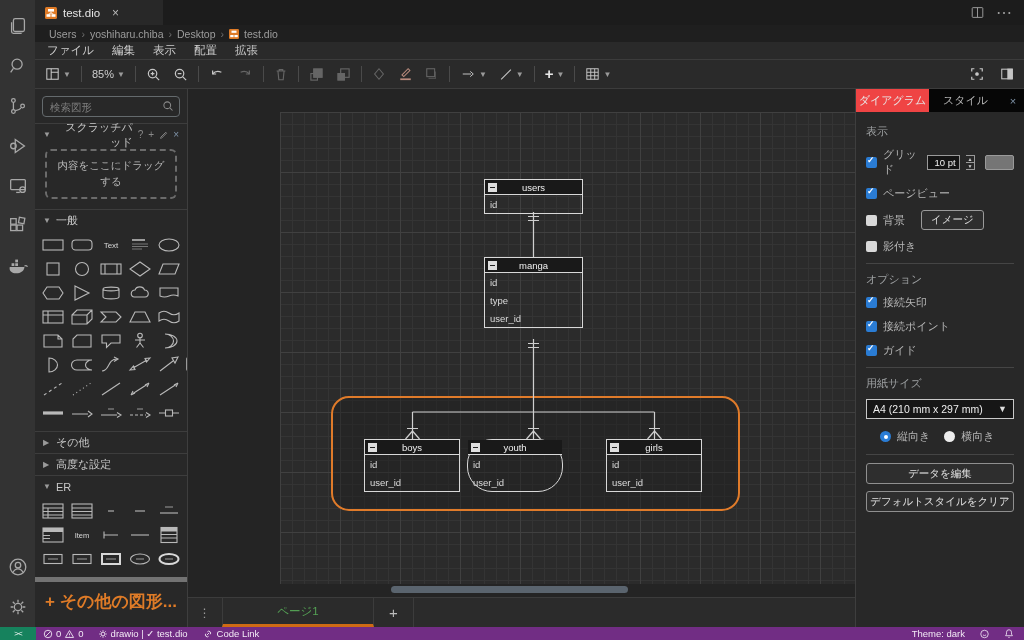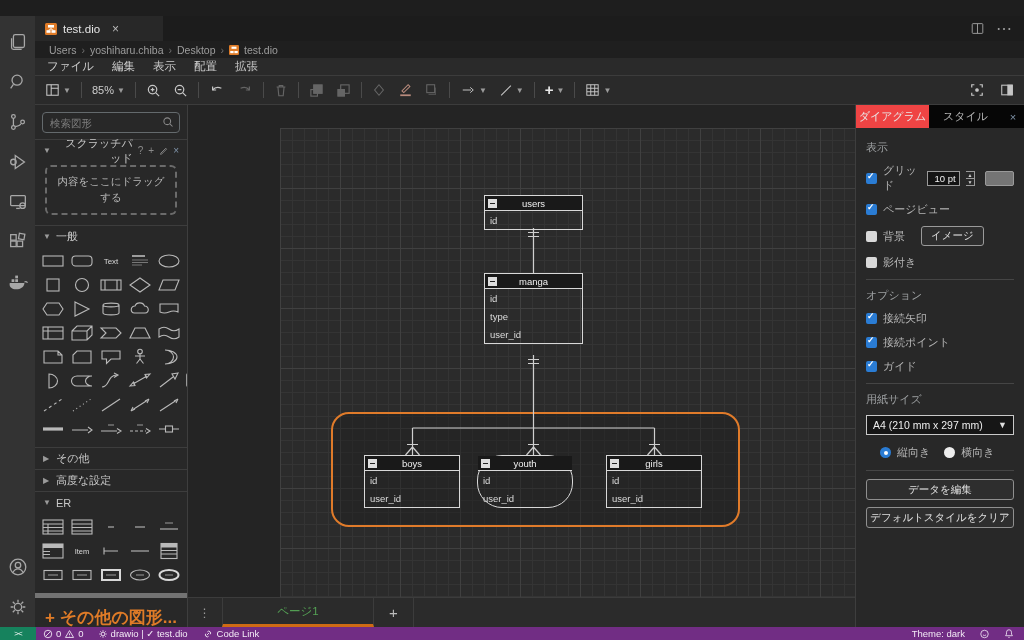--- a/index.html
+++ b/index.html
@@ -1,19 +1,19 @@
 <!DOCTYPE html>
 <html><head>
 <meta charset="utf-8">
 <style>
   * { margin:0; padding:0; box-sizing:border-box; }
   html,body { width:1024px; height:640px; overflow:hidden; background:#1e1e1e;
     font-family:"Liberation Sans", sans-serif; }
   #app { display:flex; flex-direction:column; width:1024px; height:640px; }
-  .main-row { flex:1; display:flex; min-height:0;margin-top:16px; }
+  .main-row { flex:1; display:flex; min-height:0; }
 
   
   .activity-bar { width:35px; background:#333333; display:flex; flex-direction:column; align-items:center; padding-top:6px; }
   .ab-icon { width:35px; height:40px; display:flex; align-items:center; justify-content:center; opacity:.75; cursor:pointer; }
   .ab-icon svg { stroke:#cfcfcf; }
   .ab-spacer { flex:1; }
 
   
   .workbench { flex:1; display:flex; flex-direction:column; min-width:0; }
 
@@ -772,21 +772,21 @@
                   <div class="er-table" style="left: 176px; top: 350px; width: 96px;">
                     <div class="er-head">
                       <span class="collapse-box">
                         <i></i>
                       </span>
                       <span class="er-title">boys</span>
                     </div>
                     <div class="er-field">id</div>
                     <div class="er-field">user_id</div>
                   </div>
-                  <div class="er-table" style="left: 289px; top: 350px; width: 96px; border-radius: 25px;">
+                  <div class="er-table" style="left: 279px; top: 350px; width: 96px; border-radius: 25px;">
                     <div class="er-head">
                       <span class="collapse-box">
                         <i></i>
                       </span>
                       <span class="er-title">youth</span>
                     </div>
                     <div class="er-field">id</div>
                     <div class="er-field">user_id</div>
                   </div>
                   <div class="er-table" style="left: 418px; top: 350px; width: 96px;">

